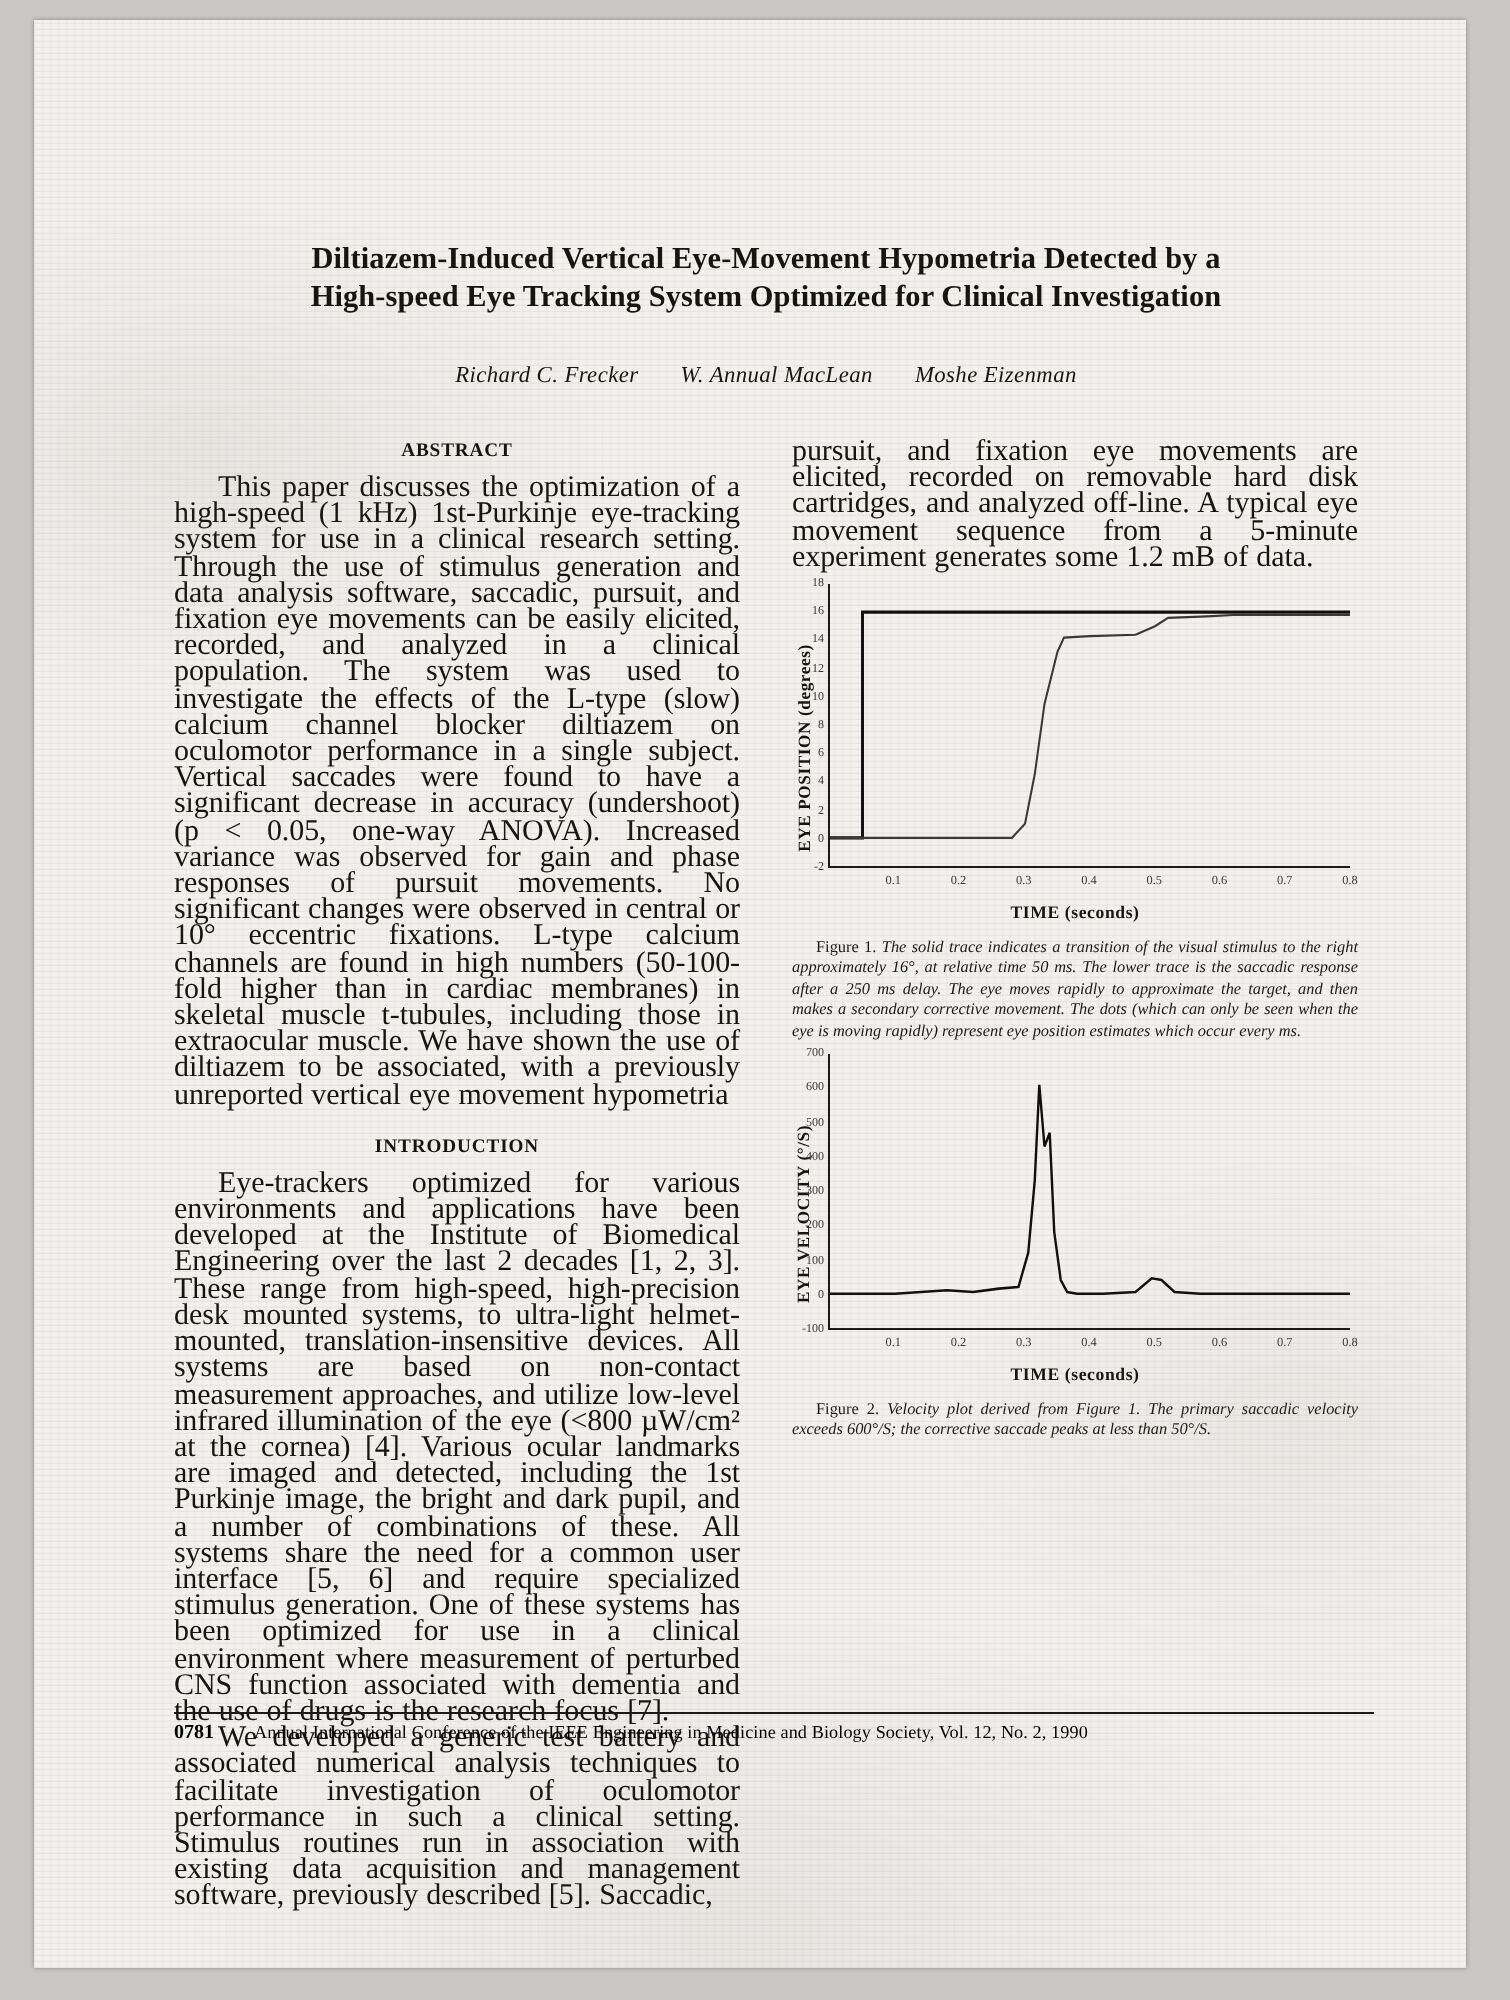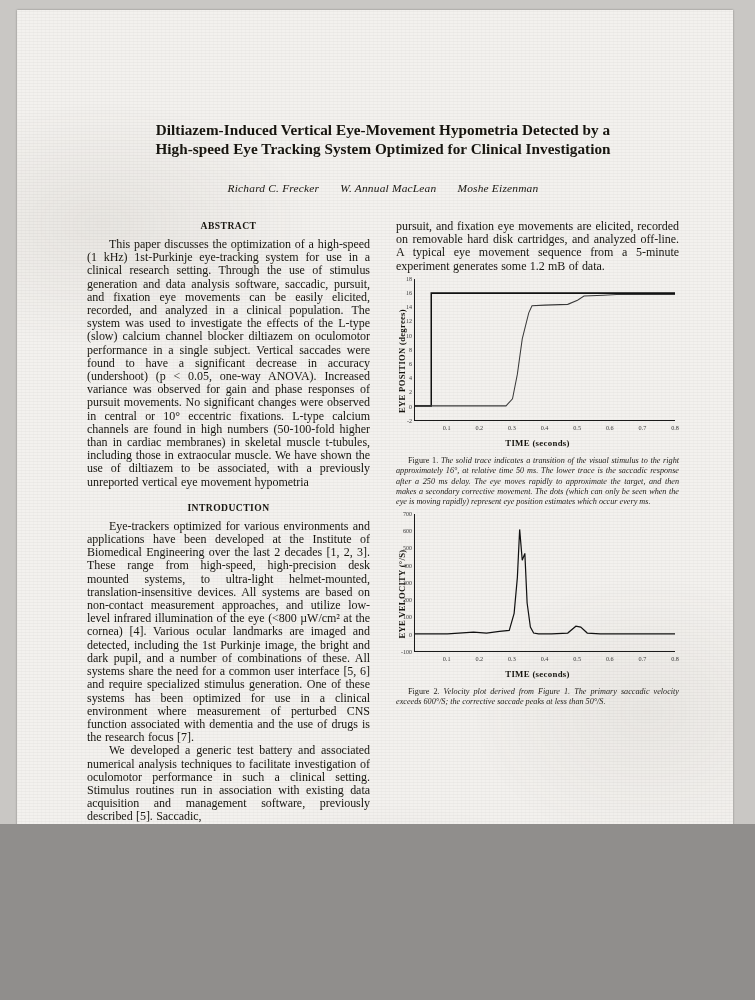--- a/index.html
+++ b/index.html
@@ -6,21 +6,21 @@
     margin: 0;
     padding: 0;
     background: #908e8c;
   }
   body {
     font-family: "Liberation Serif", serif;
   }
   .page {
     position: relative;
     width: 755px;
-    height: 824px;
+    height: 1000px;
     margin: 0 auto;
     background: #c9c7c4;
     overflow: hidden;
   }
   .paper {
     position: absolute;
     left: 17px;
     top: 10px;
     width: 716px;
     height: 974px;
@@ -73,21 +73,21 @@
   .sec-head {
     text-align: center;
     font-weight: bold;
     font-size: 9.6px;
     letter-spacing: 0.45px;
     margin: 13px 0 7px 0;
   }
   .sec-head.first { margin-top: 0; }
   p.body {
     margin: 0;
-    font-size: 12px;
+    font-size: 15px;
     line-height: 13.2px;
     text-align: justify;
     text-indent: 22px;
     letter-spacing: -0.04px;
     word-spacing: 0.4px;
   }
   p.body.cont { text-indent: 0; }
 
   
   .figure-block { margin-top: 2px; }

